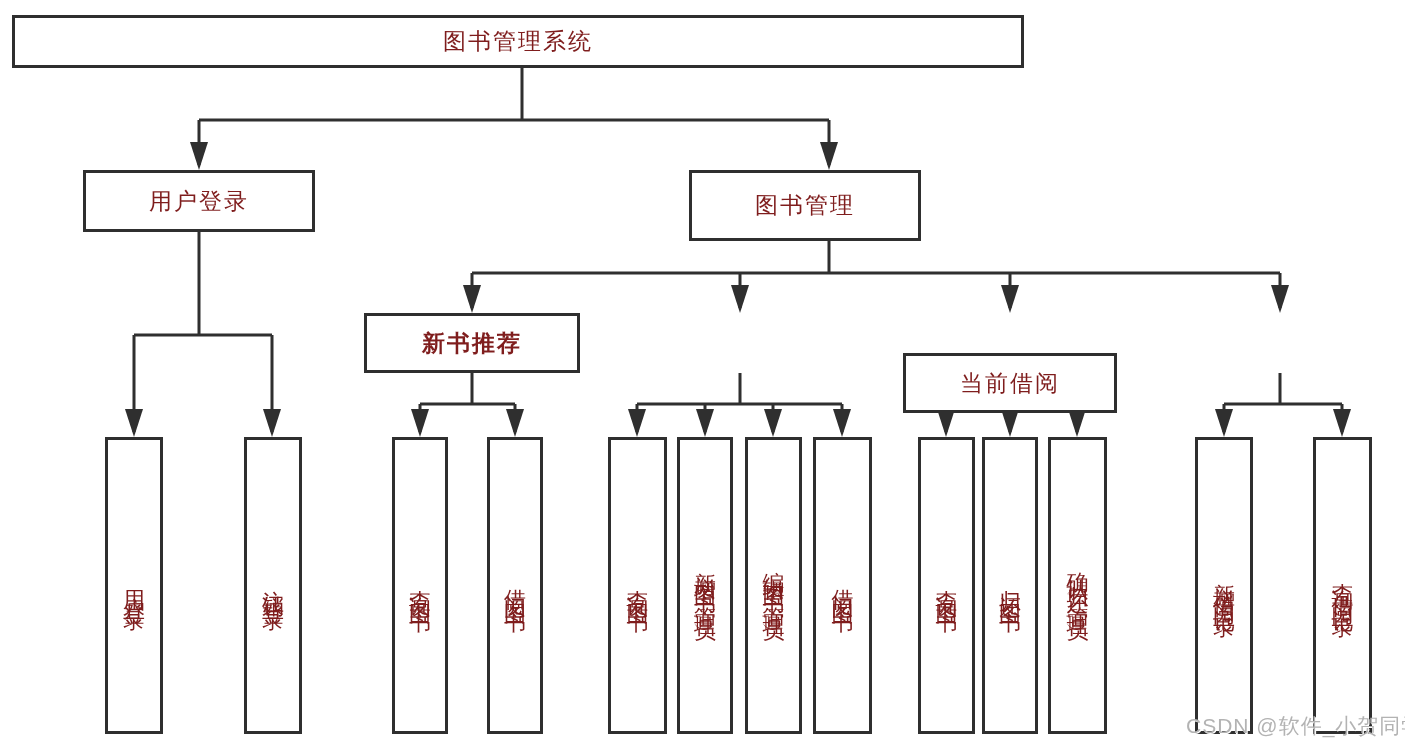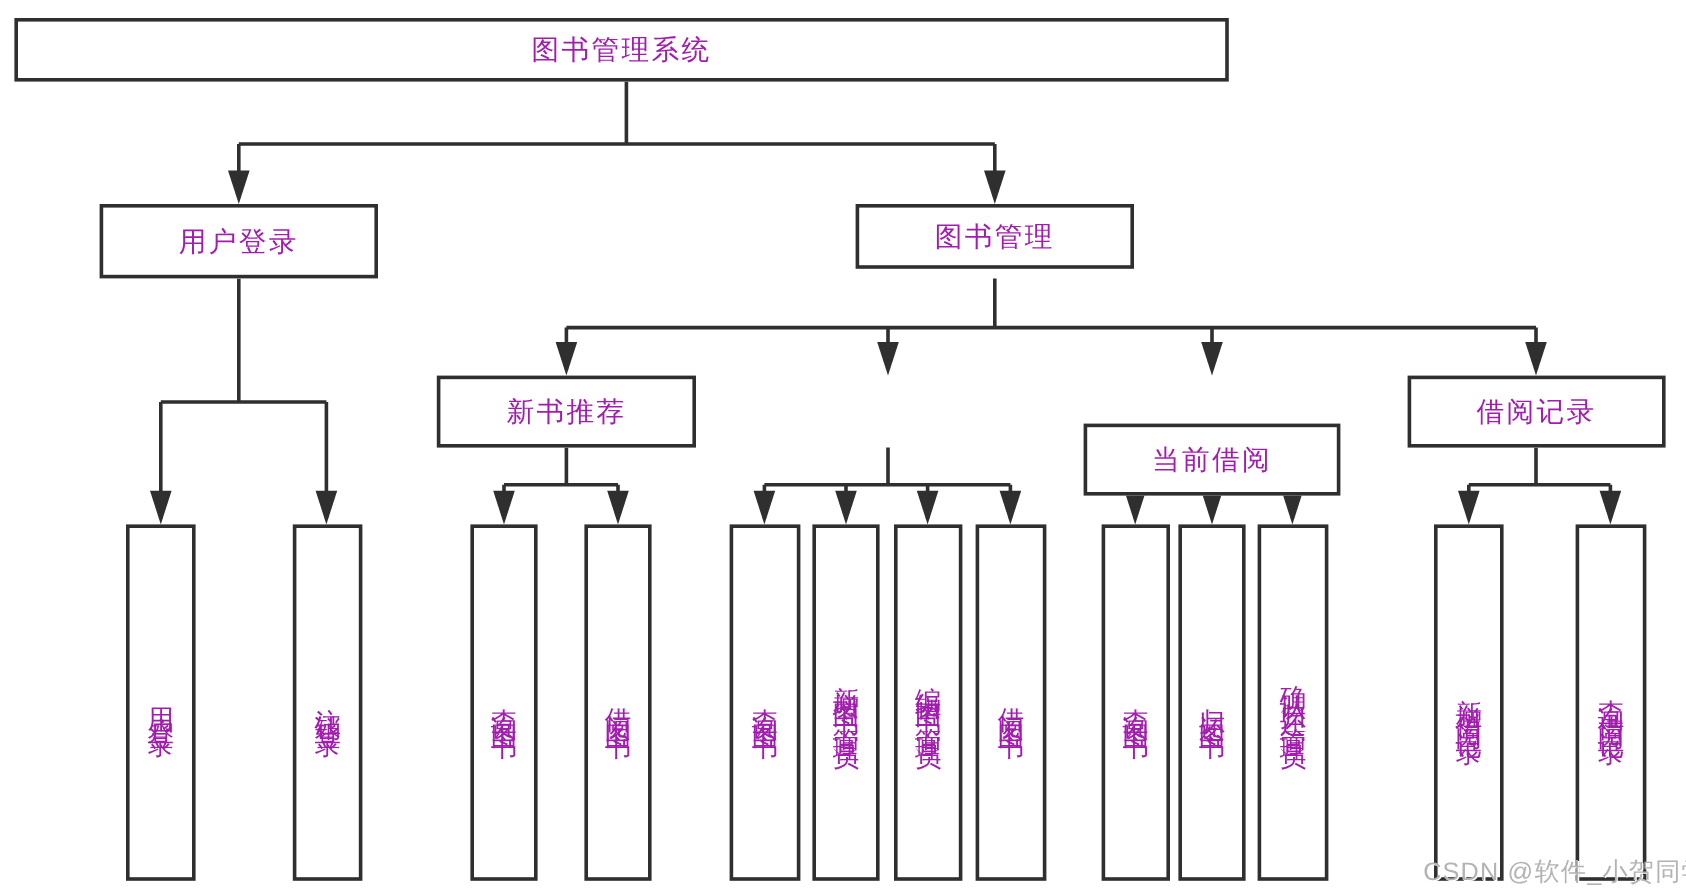--- a/index.html
+++ b/index.html
@@ -16,21 +16,21 @@
   .node {
     position: absolute;
     box-sizing: border-box;
     border: 3px solid #2f2f2f;
     background: #ffffff;
     display: flex;
     align-items: center;
     justify-content: center;
     font-size: 23px;
     letter-spacing: 2px;
-    color: #a21caf;
+    color: #7f1d1d;
   }
   .node .label { white-space: nowrap; }
   .leaf { font-size: 22px; }
   .leaf .label {
     writing-mode: vertical-rl;
     text-orientation: mixed;
     letter-spacing: 7px;
     white-space: normal;
     line-height: 1;
   }
@@ -81,32 +81,29 @@
     </g>
   </svg>
 
   <div class="node" style="left:12px; top:15px; width:1012px; height:53px;">
     <span class="label">图书管理系统</span>
   </div>
 
   <div class="node" style="left:83px; top:170px; width:232px; height:62px;">
     <span class="label">用户登录</span>
   </div>
-  <div class="node" style="left:713px; top:170px; width:232px; height:54px;">
+  <div class="node" style="left:689px; top:170px; width:232px; height:71px;">
     <span class="label">图书管理</span>
   </div>
 
-  <div class="node" style="left:364px; top:313px; width:216px; height:60px;">
+  <div class="node" style="left:364px; top:313px; width:216px; height:60px;font-weight:bold;">
     <span class="label">新书推荐</span>
   </div>
   <div class="node" style="left:903px; top:313px; width:214px; height:60px;margin-top:40px;">
     <span class="label">当前借阅</span>
-  </div>
-  <div class="node" style="left:1173px; top:313px; width:215px; height:60px;">
-    <span class="label">借阅记录</span>
   </div>
 
   <div class="node leaf" style="left:105px; top:437px; width:58px; height:297px;">
     <span class="label">用户登录</span>
   </div>
   <div class="node leaf" style="left:244px; top:437px; width:58px; height:297px;">
     <span class="label">注销登录</span>
   </div>
 
   <div class="node leaf" style="left:392px; top:437px; width:56px; height:297px;">

